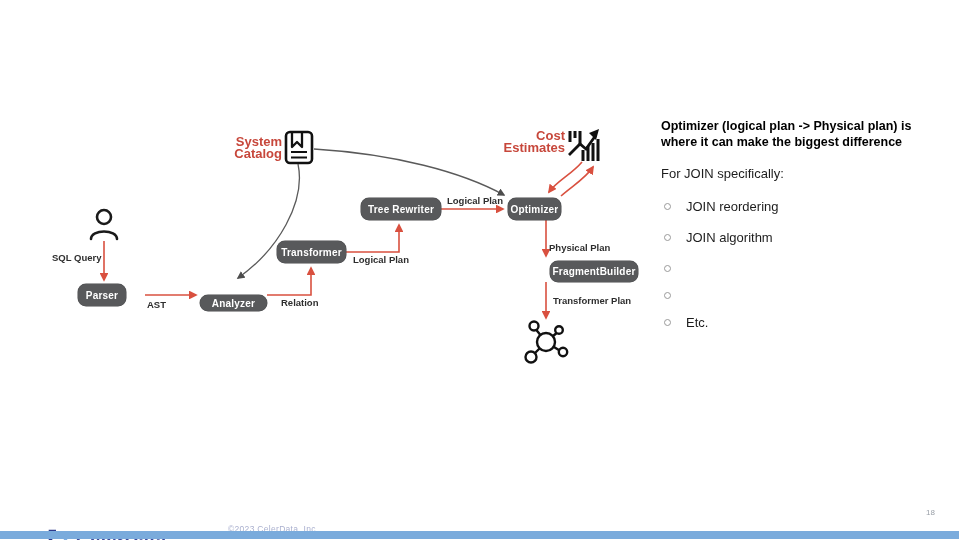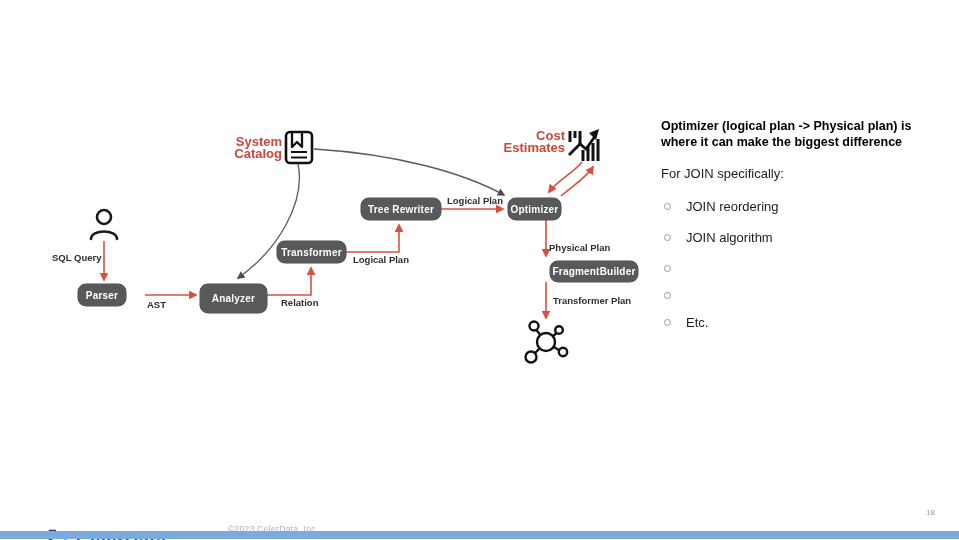--- a/index.html
+++ b/index.html
@@ -9,21 +9,21 @@
   
   .title{position:absolute;left:45px;top:49px;font-size:27px;font-weight:800;color:#0b0b0b;letter-spacing:.2px;}
   .subtitle{position:absolute;left:45px;top:88px;font-size:15px;color:#6FA8DC;letter-spacing:.4px;}
 
   
   svg.canvas{position:absolute;left:0;top:0;width:959px;height:540px;}
   .node{position:absolute;background:#58595B;color:#fff;font-size:10px;font-weight:700;
         border-radius:8px;display:flex;align-items:center;justify-content:center;
         letter-spacing:.2px;box-shadow:0 0 0 .5px #4a4b4d;}
   .n-parser{left:78px;top:284px;width:48px;height:22px;}
-  .n-analyzer{left:200px;top:284px;width:67px;height:29px;}
+  .n-analyzer{left:200px;top:295px;width:67px;height:16px;}
   .n-transformer{left:277px;top:241px;width:69px;height:22px;}
   .n-tree{left:361px;top:198px;width:80px;height:22px;}
   .n-optimizer{left:508px;top:198px;width:53px;height:22px;}
   .n-fragment{left:502px;top:261px;width:88px;height:21px;margin-left:48px;}
 
   .lbl{position:absolute;font-size:9.5px;font-weight:700;color:#2e2e2e;white-space:nowrap;}
   .l-sql{left:52px;top:252px;}
   .l-ast{left:147px;top:299px;}
   .l-relation{left:281px;top:297px;}
   .l-logical-a{left:353px;top:254px;}

